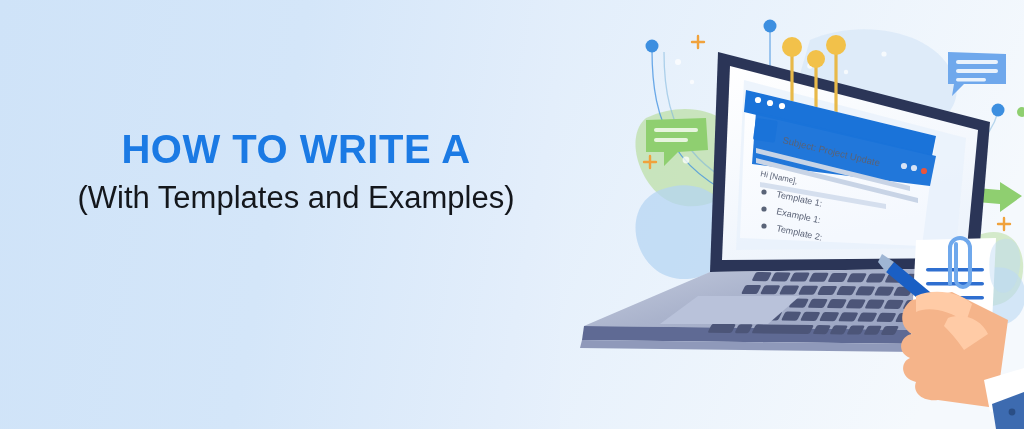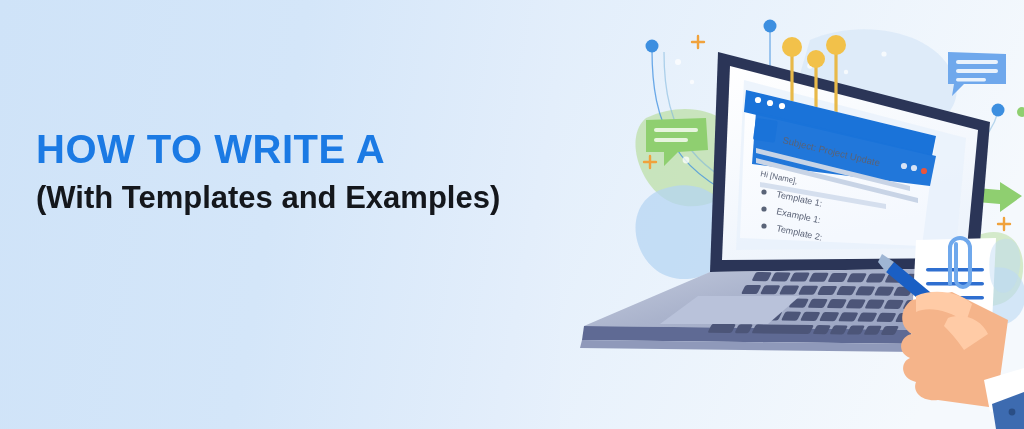--- a/index.html
+++ b/index.html
@@ -4,39 +4,40 @@
 <style>
   html,body{margin:0;padding:0;}
   body{
     width:1024px;height:429px;overflow:hidden;
     font-family:"Liberation Sans",sans-serif;
     background:#ffffff;
   }
   .banner{
     position:relative;width:1024px;height:429px;overflow:hidden;
     background:linear-gradient(100deg,#cfe3f8 0%,#d4e6f9 28%,#e3eefb 52%,#f0f6fd 72%,#f5f9fd 100%);
+    text-align:center;
   }
   
   .copy{
     position:absolute;left:36px;top:126px;width:520px;
   }
   .line-1{
     font-size:40px;line-height:46px;font-weight:bold;letter-spacing:.5px;
     color:#1b7ae4;white-space:nowrap;
   }
   .line-2{
     font-size:50px;line-height:56px;font-weight:bold;letter-spacing:.3px;
     color:#16305c;white-space:nowrap;margin-top:2px;
   }
   .line-3{
     font-size:50px;line-height:56px;font-weight:bold;letter-spacing:.3px;
     color:#16305c;white-space:nowrap;
   }
   .line-4{
-    font-size:31px;line-height:40px;font-weight:bold;letter-spacing:0;
+    font-size:31px;line-height:40px;font-weight:normal;letter-spacing:0;
     color:#14171c;white-space:nowrap;margin-top:6px;
   }
   
   .art{position:absolute;left:560px;top:0;width:464px;height:429px;}
   .art svg{display:block;width:464px;height:429px;}
   .email-text{
     font-family:"Liberation Sans",sans-serif;
     fill:#5a6276;
   }
 </style>

